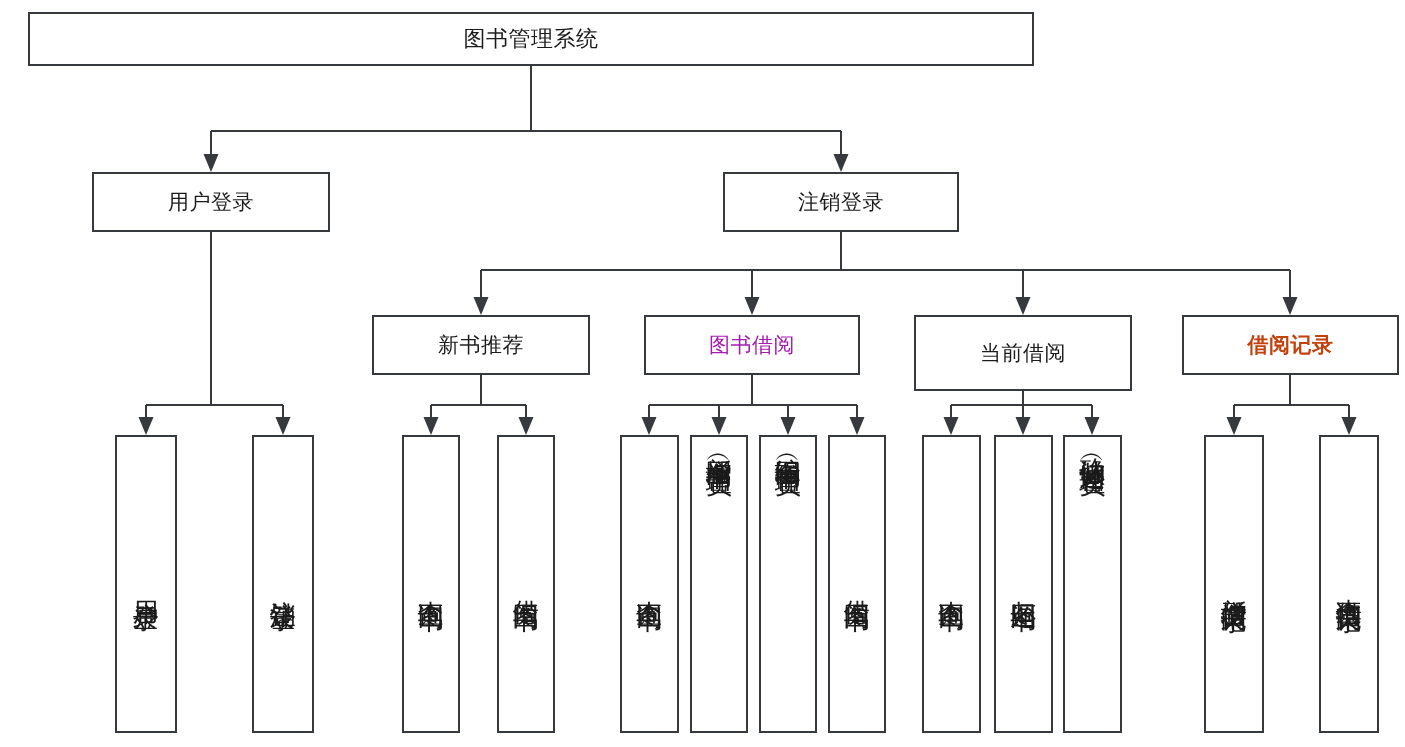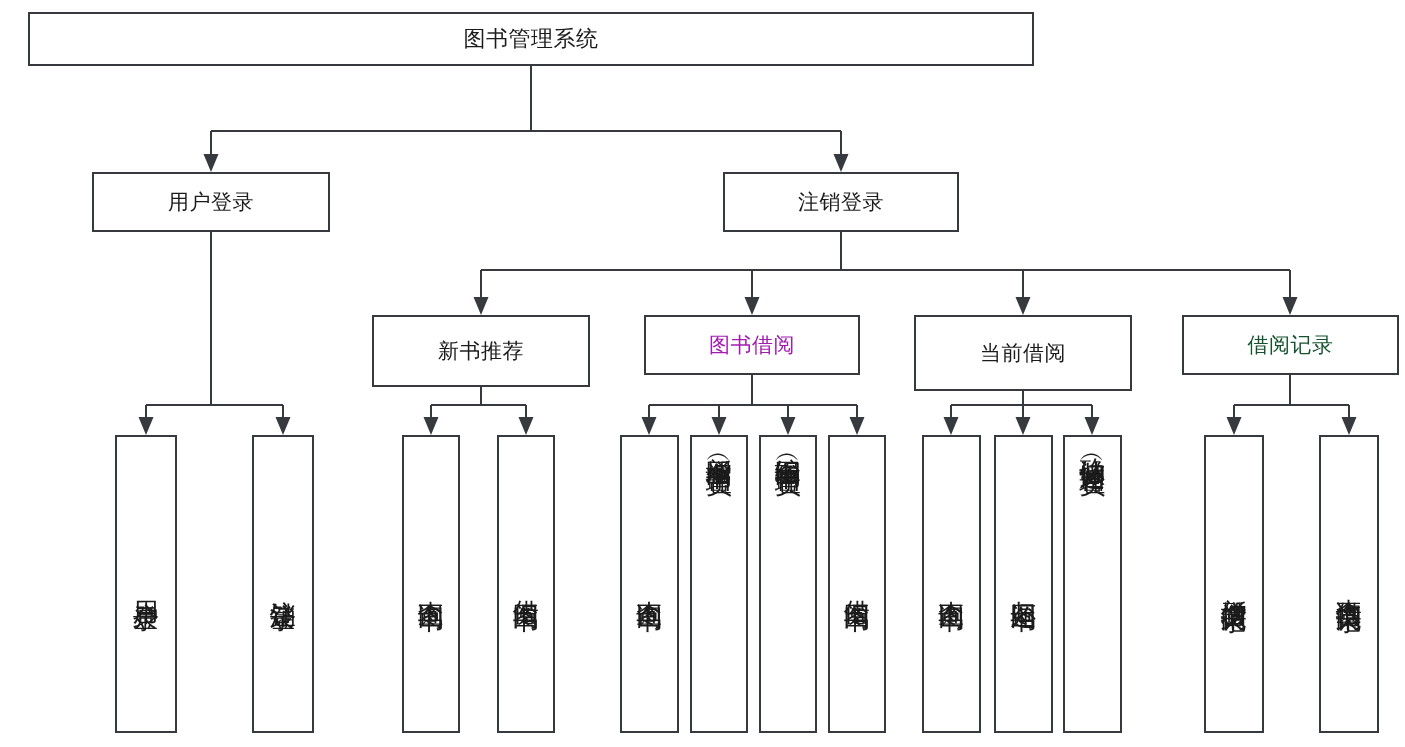--- a/index.html
+++ b/index.html
@@ -141,31 +141,31 @@
   <div id="nodes-layer">
       <div class="node horiz root" style="left: 16px; top: 12px; width: 1006px; height: 54px; border-color: rgb(54, 57, 61); background: rgb(255, 255, 255);">
         <span class="lbl" style="color: rgb(27, 27, 27);">图书管理系统</span>
       </div>
       <div class="node horiz" style="left: 80px; top: 172px; width: 238px; height: 60px; border-color: rgb(54, 57, 61); background: rgb(255, 255, 255);">
         <span class="lbl" style="color: rgb(27, 27, 27);">用户登录</span>
       </div>
       <div class="node horiz" style="left: 711px; top: 172px; width: 236px; height: 60px; border-color: rgb(54, 57, 61); background: rgb(255, 255, 255);">
         <span class="lbl" style="color: rgb(27, 27, 27);">注销登录</span>
       </div>
-      <div class="node horiz" style="left: 360px; top: 315px; width: 218px; height: 72px; border-color: rgb(54, 57, 61); background: rgb(255, 255, 255);">
+      <div class="node horiz" style="left: 360px; top: 315px; width: 218px; height: 60px; border-color: rgb(54, 57, 61); background: rgb(255, 255, 255);">
         <span class="lbl" style="color: rgb(27, 27, 27);">新书推荐</span>
       </div>
       <div class="node horiz" style="left: 632px; top: 315px; width: 216px; height: 60px; border-color: rgb(54, 57, 61); background: rgb(255, 255, 255);">
         <span class="lbl" style="color: #a21caf;">图书借阅</span>
       </div>
       <div class="node horiz" style="left: 902px; top: 315px; width: 218px; height: 76px; border-color: rgb(54, 57, 61); background: rgb(255, 255, 255);">
         <span class="lbl" style="color: rgb(27, 27, 27);">当前借阅</span>
       </div>
       <div class="node horiz" style="left: 1170px; top: 315px; width: 217px; height: 60px; border-color: rgb(54, 57, 61); background: rgb(255, 255, 255);">
-        <span class="lbl" style="color: #14532d;">借阅记录</span>
+        <span class="lbl" style="color: #c2410c; font-weight: bold;">借阅记录</span>
       </div>
       <div class="node vert centered" style="left: 103px; top: 435px; width: 62px; height: 298px; border-color: rgb(54, 57, 61); background: rgb(255, 255, 255);">
         <span class="lbl" style="color: rgb(27, 27, 27);">用户登录</span>
       </div>
       <div class="node vert centered" style="left: 240px; top: 435px; width: 62px; height: 298px; border-color: rgb(54, 57, 61); background: rgb(255, 255, 255);">
         <span class="lbl" style="color: rgb(27, 27, 27);">注销登录</span>
       </div>
       <div class="node vert centered" style="left: 390px; top: 435px; width: 58px; height: 298px; border-color: rgb(54, 57, 61); background: rgb(255, 255, 255);">
         <span class="lbl" style="color: rgb(27, 27, 27);">查询图书</span>
       </div>

